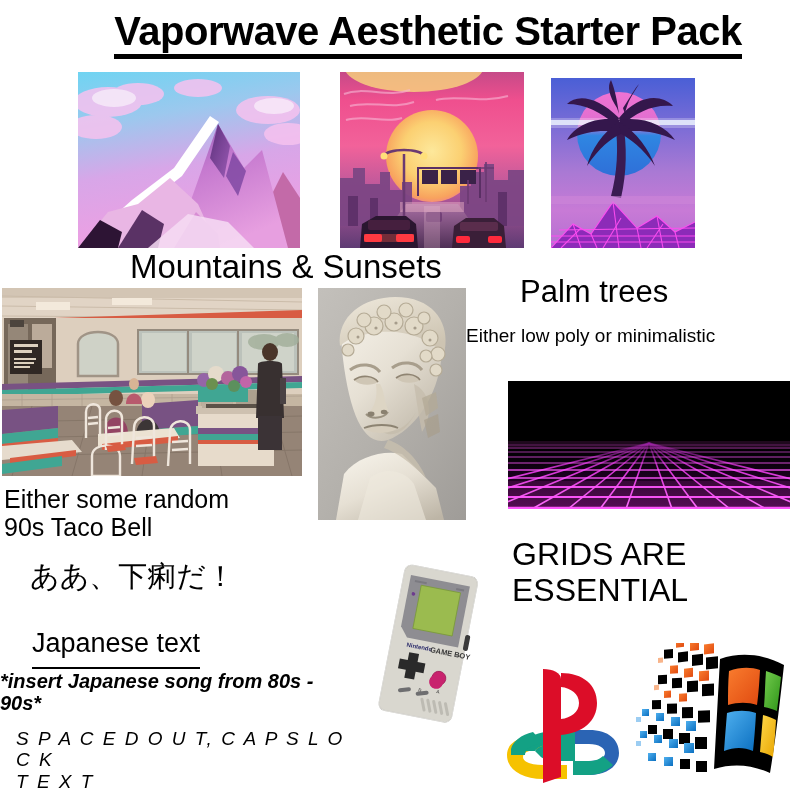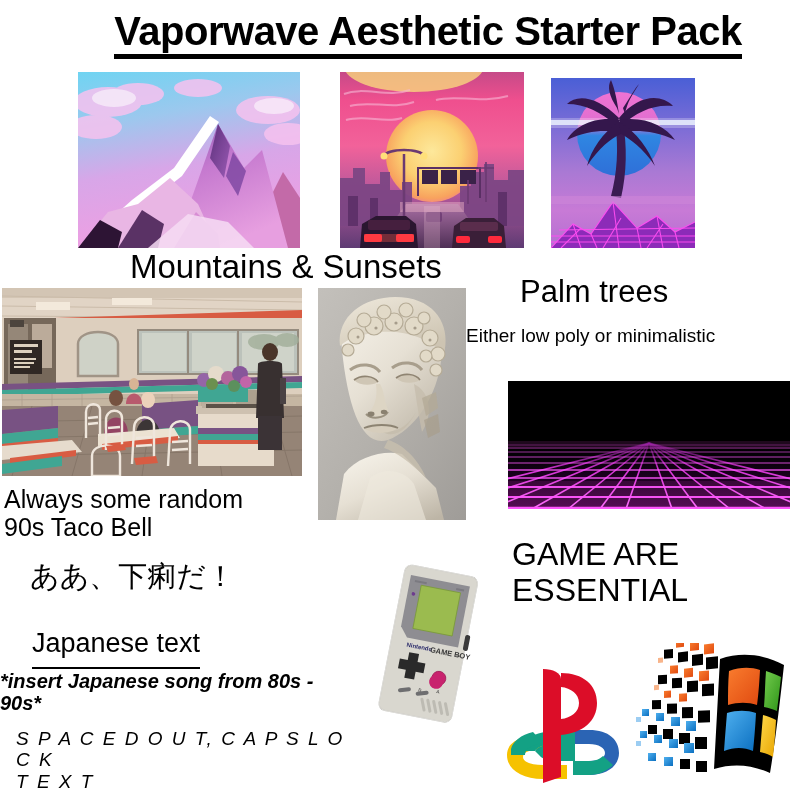--- a/index.html
+++ b/index.html
@@ -740,22 +740,22 @@
     <path d="M95 28 C106 24, 117 24, 126 27 C125 45, 124 54, 123 62 C114 59, 104 59, 94 62 C94 50, 94 40, 95 28 Z" fill="url(#wR)"></path>
     <path d="M132 28 C138 30, 143 32, 147 34 C145 52, 144 60, 143 68 C139 66, 135 65, 130 64 C131 52, 131 40, 132 28 Z" fill="url(#wG)"></path>
     <path d="M93 70 C103 67, 113 67, 122 70 C121 88, 120 98, 119 108 C110 104, 100 104, 90 108 C91 94, 92 82, 93 70 Z" fill="url(#wB)"></path>
     <path d="M129 72 C134 73, 138 75, 142 77 C141 95, 140 104, 139 114 C135 111, 131 110, 126 109 C127 96, 128 84, 129 72 Z" fill="url(#wY)"></path>
   </svg>
 </div>
 
 <div class="abs caption" id="cap-mountains">Mountains &amp; Sunsets</div>
 <div class="abs caption" id="cap-palm">Palm trees</div>
 <div class="abs caption" id="cap-lowpoly">Either low poly or minimalistic</div>
-<div class="abs caption" id="cap-tacobell">Always some random
+<div class="abs caption" id="cap-tacobell">Either some random
 90s Taco Bell</div>
 <div class="abs caption" id="cap-jp">ああ、下痢だ！</div>
 <div class="abs caption" id="cap-jplabel"><u>Japanese text</u></div>
 <div class="abs caption" id="cap-song">*insert Japanese song from 80s -
 90s*</div>
 <div class="abs caption" id="cap-spaced">S P A C E D O U T, C A P S L O C K
 T E X T</div>
-<div class="abs caption" id="cap-grids">GAME ARE
+<div class="abs caption" id="cap-grids">GRIDS ARE
 ESSENTIAL</div>
 
 </body></html>

